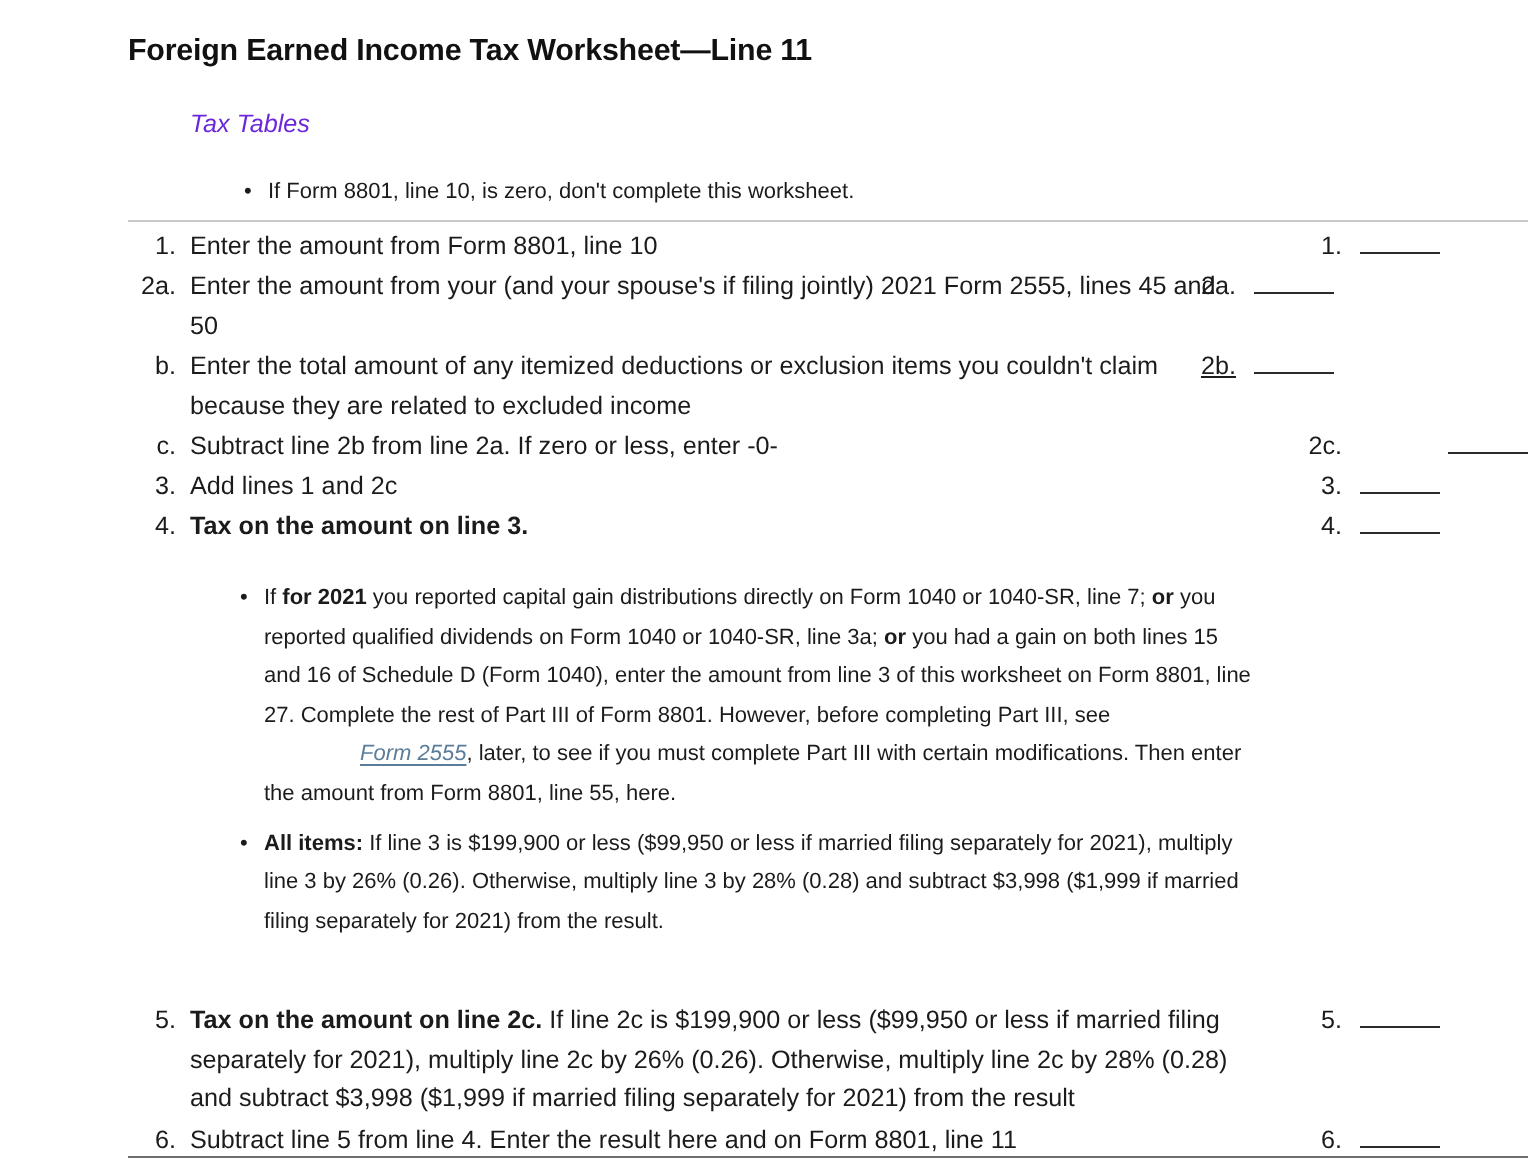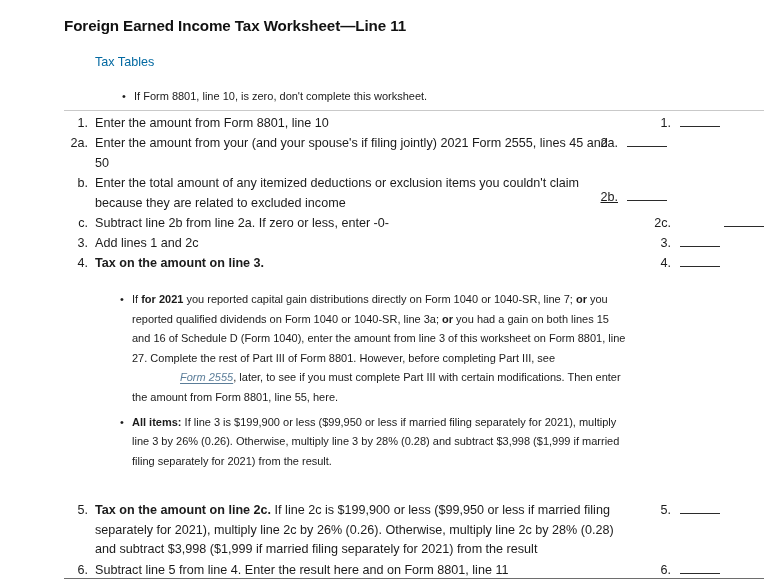--- a/index.html
+++ b/index.html
@@ -36,22 +36,23 @@
     color: #111111;
     white-space: nowrap;
     text-align: right;
   }
 
   .subhead {
     position: absolute;
     left: 95px;
     top: 55px;
     font-size: 12.6px;
-    color: #0369a1;
+    color: #6d28d9;
     white-space: nowrap;
+    font-style: italic;
   }
 
   
   .bullet-row {
     position: absolute;
     display: flex;
     align-items: flex-start;
   }
   .bullet-dot {
     width: 12px;
@@ -195,21 +196,21 @@
   </div>
   <div class="answer" style="left:592px; top:134px;">
     <span class="alabel">2a.</span>
     <span class="blank"></span>
   </div>
 
   <div class="line" style="left:64px; top:174px; width:545px;">
     <span class="num">b.</span>
     <span class="body">Enter the total amount of any itemized deductions or exclusion items you couldn't claim because they are related to excluded income</span>
   </div>
-  <div class="answer" style="left:592px; top:188px;text-decoration:underline;">
+  <div class="answer" style="left:592px; top:174px;text-decoration:underline;">
     <span class="alabel">2b.</span>
     <span class="blank"></span>
   </div>
 
   <div class="line" style="left:64px; top:214px; width:560px;">
     <span class="num">c.</span>
     <span class="body">Subtract line 2b from line 2a. If zero or less, enter -0-</span>
   </div>
   <div class="answer" style="left:645px; top:214px;gap:44px;">
     <span class="alabel">2c.</span>

